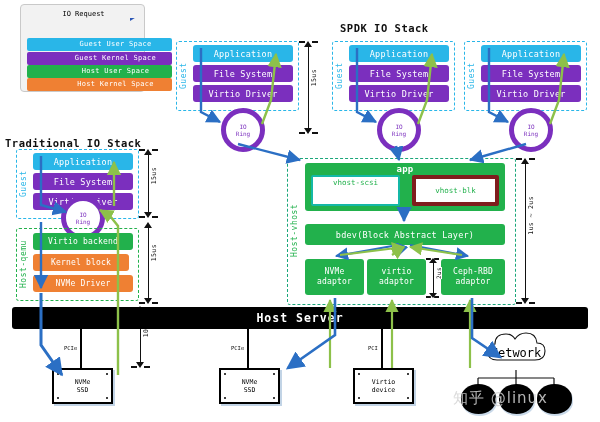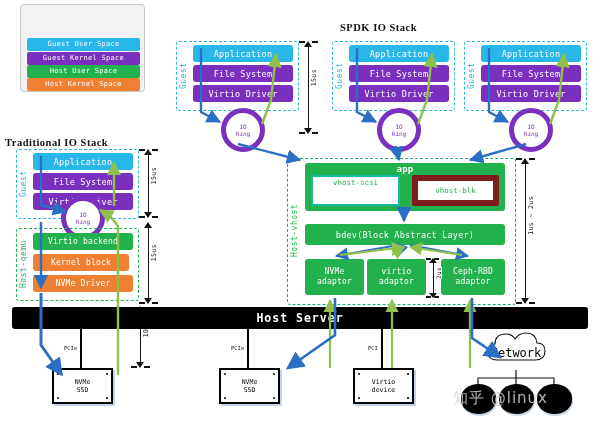--- a/index.html
+++ b/index.html
@@ -3,21 +3,21 @@
 <meta charset="utf-8">
 <style>
   html,body{margin:0;padding:0;background:#fff;}
   body{width:600px;height:422px;position:relative;overflow:hidden;
        font-family:"DejaVu Sans Mono","Liberation Mono",monospace;}
   .abs{position:absolute;box-sizing:border-box;}
   
   #legend{left:20px;top:4px;width:125px;height:88px;background:#f2f2f2;
           border:1px solid #c9c9c9;border-radius:4px;}
   .legrow{position:absolute;left:6px;width:113px;height:13px;border-radius:2px;
-          font-size:7px;color:#fff;text-align:center;line-height:13px;letter-spacing:.3px;}
+          font-size:7px;color:#fff;text-align:center;line-height:13px;letter-spacing:.3px;padding-left:32px;}
   .arrowline{position:absolute;left:8px;width:109px;height:10px;}
   .arrowline .ln{position:absolute;top:4px;height:2px;}
   .arrowline .tip{position:absolute;top:0px;width:0;height:0;
        border-top:5px solid transparent;border-bottom:5px solid transparent;}
   .arrowline .lbl{position:absolute;top:-1px;left:0;width:109px;text-align:center;
        font-size:7px;background:#f2f2f2;}
   
   .blk{position:absolute;border-radius:3px;color:#fff;font-size:8.5px;
        display:flex;align-items:center;justify-content:center;letter-spacing:.2px;
        text-align:center;}
@@ -26,21 +26,21 @@
   .hostuser{background:#22b14c;}
   .hostkern{background:#ef8033;}
   .dashbox{position:absolute;border:1.5px dashed #29b6e8;border-radius:3px;}
   .dashbox.green{border-color:#22b14c;}
   .dashbox.teal{border-color:#1aa67a;}
   .vlabel{position:absolute;font-size:8px;letter-spacing:.5px;
      writing-mode:vertical-rl;transform:rotate(180deg);
      display:flex;align-items:center;justify-content:center;}
   .vlabel.blue{color:#29b6e8;}
   .vlabel.green{color:#22b14c;}
-  .title{position:absolute;font-size:10.5px;font-weight:bold;color:#111;letter-spacing:.5px;font-family:Liberation Serif, serif;}
+  .title{position:absolute;font-size:10.5px;font-weight:bold;color:#111;letter-spacing:.5px;}
   
   .ioring{position:absolute;width:34px;height:34px;border-radius:50%;
      border:5px solid #7b2fbe;background:#fff;color:#7b2fbe;font-size:6px;
      display:flex;flex-direction:column;align-items:center;justify-content:center;
      line-height:7px;}
   
   .meas{position:absolute;}
   .meas .stem{position:absolute;left:5px;width:1.4px;background:#111;}
   .meas .ah{position:absolute;left:1px;width:0;height:0;
       border-left:4.5px solid transparent;border-right:4.5px solid transparent;}
@@ -62,20 +62,25 @@
   .cyl{position:absolute;background:#000;border-radius:50%/14px 14px 14px 14px;
       box-shadow:1px 2px 0 rgba(120,160,200,.4);}
   .wmk{position:absolute;font-size:15px;color:rgba(210,210,210,.85);
       font-family:"DejaVu Sans","Liberation Sans",sans-serif;letter-spacing:1px;}
   svg.ov{position:absolute;left:0;top:0;width:600px;height:422px;pointer-events:none;}
 </style>
 </head>
 <body>
 
 <div class="abs" id="legend">
+  <div class="arrowline" style="top:6px">
+    <div class="ln" style="left:0;width:101px;background:#2b56b5"></div>
+    <div class="tip" style="left:101px;border-left:8px solid #2b56b5"></div>
+    <div class="lbl">IO Request</div>
+  </div>
   <div class="legrow guestuser" style="top:33px">Guest User Space</div>
   <div class="legrow guestkern" style="top:47px">Guest Kernel Space</div>
   <div class="legrow hostuser" style="top:60px">Host User Space</div>
   <div class="legrow hostkern" style="top:73px">Host Kernel Space</div>
 </div>
 
 <div class="title" style="left:5px;top:137px">Traditional IO Stack</div>
 <div class="title" style="left:340px;top:22px">SPDK IO Stack</div>
 
 <div class="dashbox" style="left:16px;top:149px;width:121px;height:68px"></div>
@@ -159,21 +164,21 @@
 
 <div class="dashbox teal" style="left:287px;top:158px;width:227px;height:145px"></div>
 <div class="vlabel green" style="left:289px;top:190px;width:11px;height:80px">Host-vhost</div>
 
 <div class="blk hostuser" style="left:305px;top:163px;width:200px;height:47px;align-items:flex-start;padding-top:1px;font-weight:bold;font-size:9px">
   <span>app</span>
 </div>
 <div class="abs" style="left:311px;top:175px;width:89px;height:31px;background:#fff;border-radius:2px;border:2px solid #14b8a6;">
   <div style="position:absolute;top:1px;left:0;width:100%;text-align:center;font-size:7.5px;color:#22b14c">vhost-scsi</div>
 </div>
-<div class="abs" style="left:412px;top:175px;width:87px;height:31px;background:#fff;border-radius:2px;border:6px solid #7f1d1d;display:flex;align-items:center;justify-content:center;font-size:7.5px;color:#22b14c">vhost-blk</div>
+<div class="abs" style="left:412px;top:175px;width:87px;height:31px;background:#fff;border-radius:2px;border:4px solid #7f1d1d;display:flex;align-items:center;justify-content:center;font-size:7.5px;color:#22b14c">vhost-blk</div>
 
 <div class="blk hostuser" style="left:305px;top:224px;width:200px;height:21px;font-size:8.5px">bdev(Block Abstract Layer)</div>
 
 <div class="blk hostuser" style="left:305px;top:259px;width:59px;height:36px;font-size:8px;white-space:pre-line;line-height:10px">NVMe
 adaptor</div>
 <div class="blk hostuser" style="left:367px;top:259px;width:59px;height:36px;font-size:8px;white-space:pre-line;line-height:10px">virtio
 adaptor</div>
 <div class="blk hostuser" style="left:441px;top:259px;width:64px;height:36px;font-size:8px;white-space:pre-line;line-height:10px">Ceph-RBD
 adaptor</div>
 

